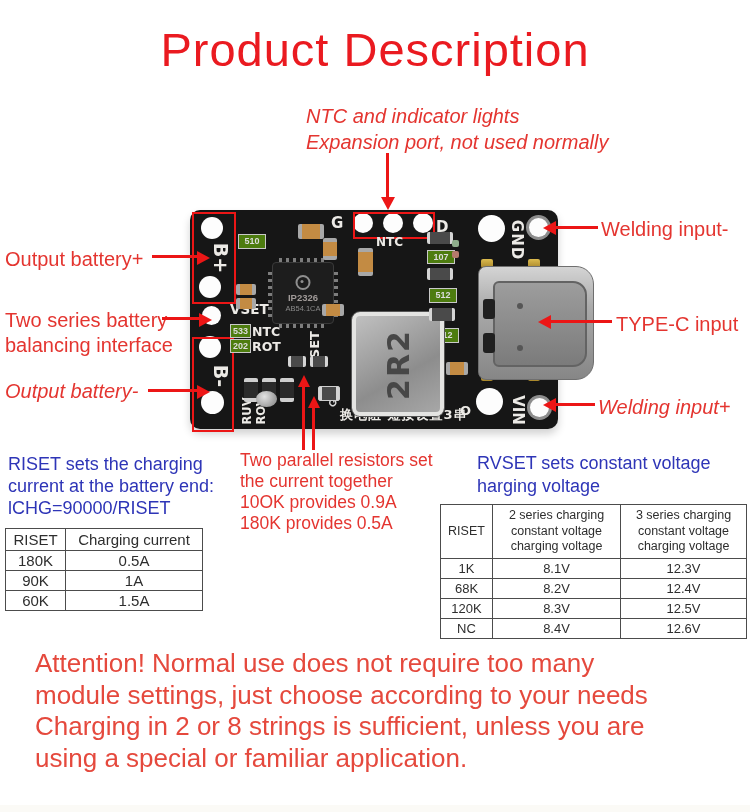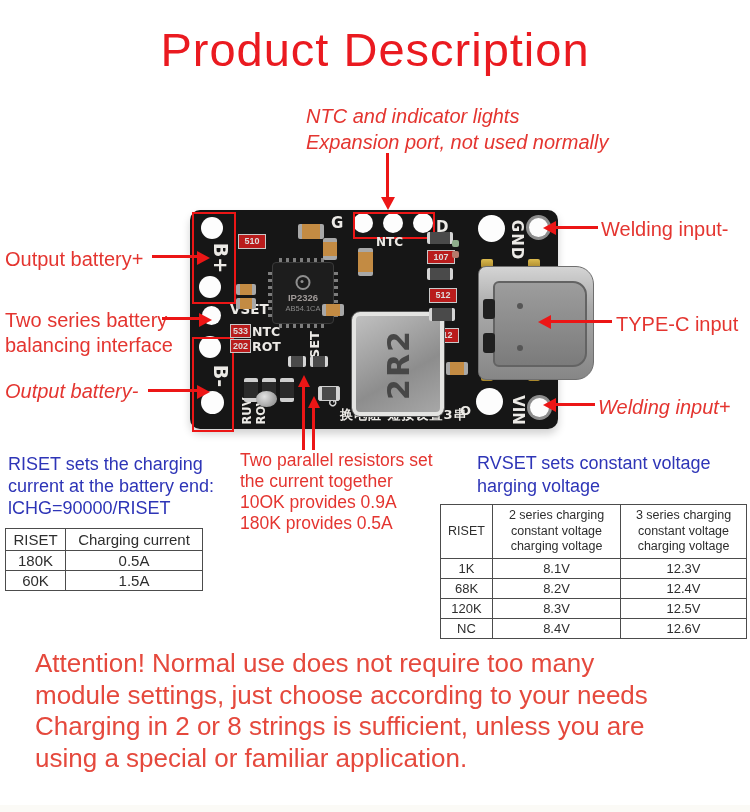--- a/index.html
+++ b/index.html
@@ -28,21 +28,21 @@
   
   .board{left:190px;top:210px;width:368px;height:219px;background:#161616;border-radius:10px;
          box-shadow:0 5px 9px rgba(0,0,0,.18);}
   .pad{position:absolute;background:#fdfdfd;border-radius:50%;}
   .pad.ring{box-shadow:0 0 0 3px #8d8d8d;}
   .redbox{position:absolute;border:2.5px solid var(--arrow_red);}
   .silk{position:absolute;color:#eceae6;font-weight:bold;font-family:"DejaVu Sans",sans-serif;}
   .rotc{transform:translate(-50%,-50%) rotate(90deg);}
   .rotcc{transform:translate(-50%,-50%) rotate(-90deg);}
   .lblbox{position:absolute;border:1px solid #c9c9c9;color:#ddd;font-size:9px;line-height:12px;
-          text-align:center;font-weight:bold;background:#b91c1c;}
+          text-align:center;font-weight:bold;background:#4d7c0f;}
   .comp{position:absolute;border-radius:2px;}
   .cap-h{background:linear-gradient(90deg,#a8a8a8 0 4px,#c38b43 4px calc(100% - 4px),#a8a8a8 calc(100% - 4px));}
   .cap-v{background:linear-gradient(0deg,#a8a8a8 0 4px,#c38b43 4px calc(100% - 4px),#a8a8a8 calc(100% - 4px));}
   .res-d{background:linear-gradient(0deg,#cfcfcf 0 4px,#2b2b2b 4px calc(100% - 4px),#cfcfcf calc(100% - 4px));}
   .res-g{background:linear-gradient(90deg,#d5d5d5 0 3px,#4a4a4a 3px calc(100% - 3px),#d5d5d5 calc(100% - 3px));}
 
   .chip{position:absolute;left:82px;top:52px;width:60px;height:60px;background:#1d1d1d;
         border:1px solid #3a3a3a;border-radius:4px;}
   .pins-h{position:absolute;left:6px;width:48px;height:4px;
           background:repeating-linear-gradient(90deg,#7d7d7d 0 3px,transparent 3px 7px);}
@@ -236,20 +236,24 @@
     <tbody>
         <tr>
       <th>RISET</th>
       <th>Charging current</th>
     </tr>
     <tr>
       <td>180K</td>
       <td>0.5A</td>
     </tr>
     <tr>
+      <td>90K</td>
+      <td>1A</td>
+    </tr>
+    <tr>
       <td>60K</td>
       <td>1.5A</td>
     </tr>
   </tbody>
     </table>
 
   <table class="tbl tbl-voltage">
     <colgroup>
         <col style="width:52px">
         <col style="width:128px">

